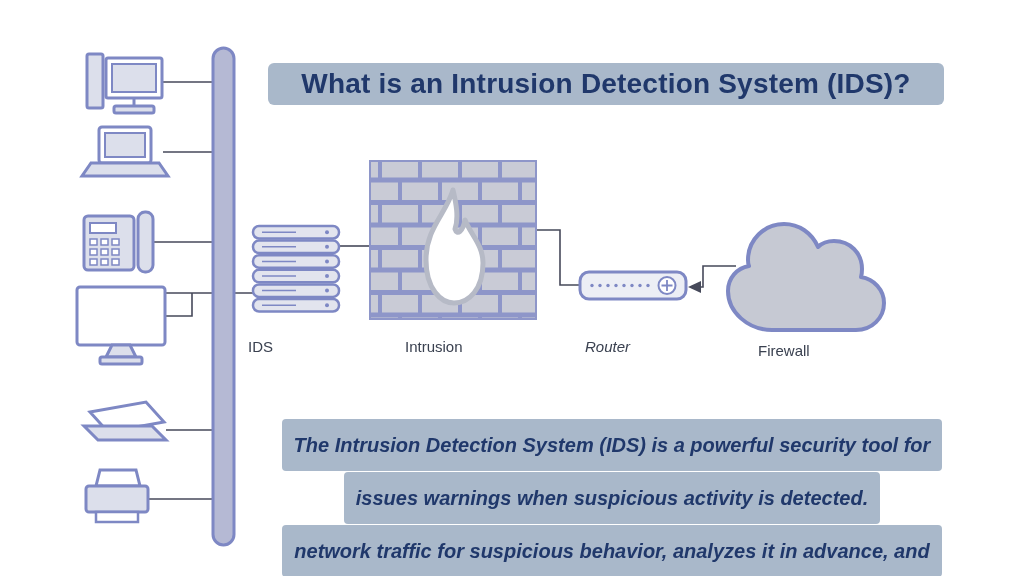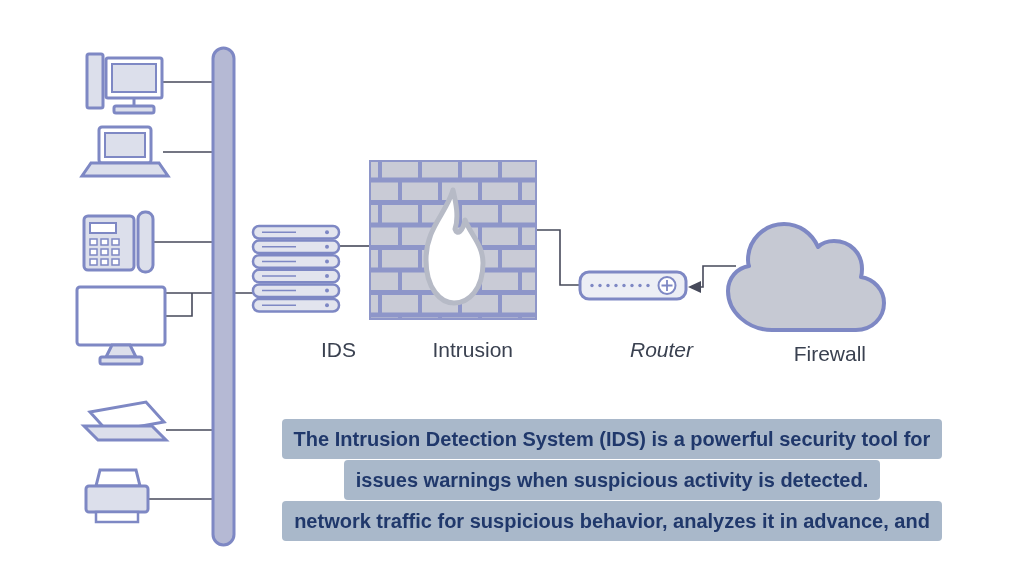--- a/index.html
+++ b/index.html
@@ -8,31 +8,32 @@
     font-family:"Liberation Sans",sans-serif;overflow:hidden;
   }
   .diagram{position:absolute;left:0;top:0;}
   .title-banner{
     position:absolute;left:268px;top:63px;width:676px;
     background:#a9b8ca;border-radius:6px;
     text-align:center;font-weight:bold;font-size:28px;line-height:42px;
     color:#20386b;letter-spacing:0.2px;
   }
   .node-label{
-    position:absolute;width:120px;text-align:right;
-    font-size:21px;color:#3a4150;
+    position:absolute;width:120px;text-align:left;
+    font-size:15px;color:#3a4150;padding-left:12px;
   }
   .body-text{
     position:absolute;left:232px;top:418px;width:760px;text-align:center;
   }
   .body-text .line{display:block;margin:1px 0;}
   .body-text .line span{
     display:inline-block;background:#a9b8ca;border-radius:4px;
-    padding:8px 12px;font-weight:bold;font-size:20px;line-height:24px;
+    padding:14px 12px;font-weight:bold;font-size:20px;line-height:24px;
     color:#20386b;
+    font-style:italic;
   }
 </style>
 </head>
 <body>
 
 <div class="canvas">
 
   <svg class="diagram" width="1024" height="576" viewBox="0 0 1024 576">
     <defs>
       <pattern id="bricks" width="40" height="45" patternUnits="userSpaceOnUse">
@@ -155,20 +156,21 @@
       <path d="M667 280 V291 M661.5 285.5 H672.5" stroke="#7e88c4" stroke-width="1.8" fill="none"></path>
     </g>
 
     <path d="M782 330 H856 C872 330 884 318 884 303 C884 290 874 279 861 277
              C862 274 862 272 862 269 C862 253 850 241 834 241
              C828 241 822 243 818 247 C812 233 799 224 784 224
              C764 224 748 240 748 260 C748 262 748 264 749 266
              C737 268 728 278 728 291 C728 312 748 330 772 330 Z" fill="#c6c9d3" stroke="#7e88c4" stroke-width="4" stroke-linejoin="round"></path>
   </svg>
 
+  <div class="title-banner">What is an Intrusion Detection System (IDS)?</div>
 
   <div class="node-label" style="left:236px;top:338px;">IDS</div>
   <div class="node-label" style="left:393px;top:338px;">Intrusion</div>
   <div class="node-label" style="left:573px;top:338px;font-style:italic;">Router</div>
   <div class="node-label" style="left:746px;top:342px;">Firewall</div>
 
   <div class="body-text">
     <span class="line">
       <span>The Intrusion Detection System (IDS) is a powerful security tool for</span>
     </span>

